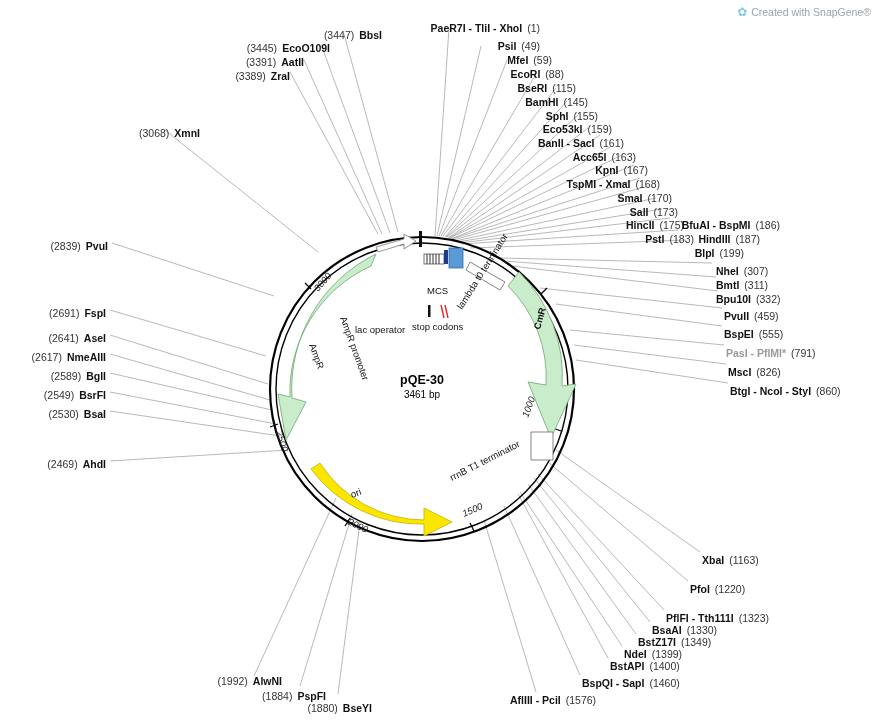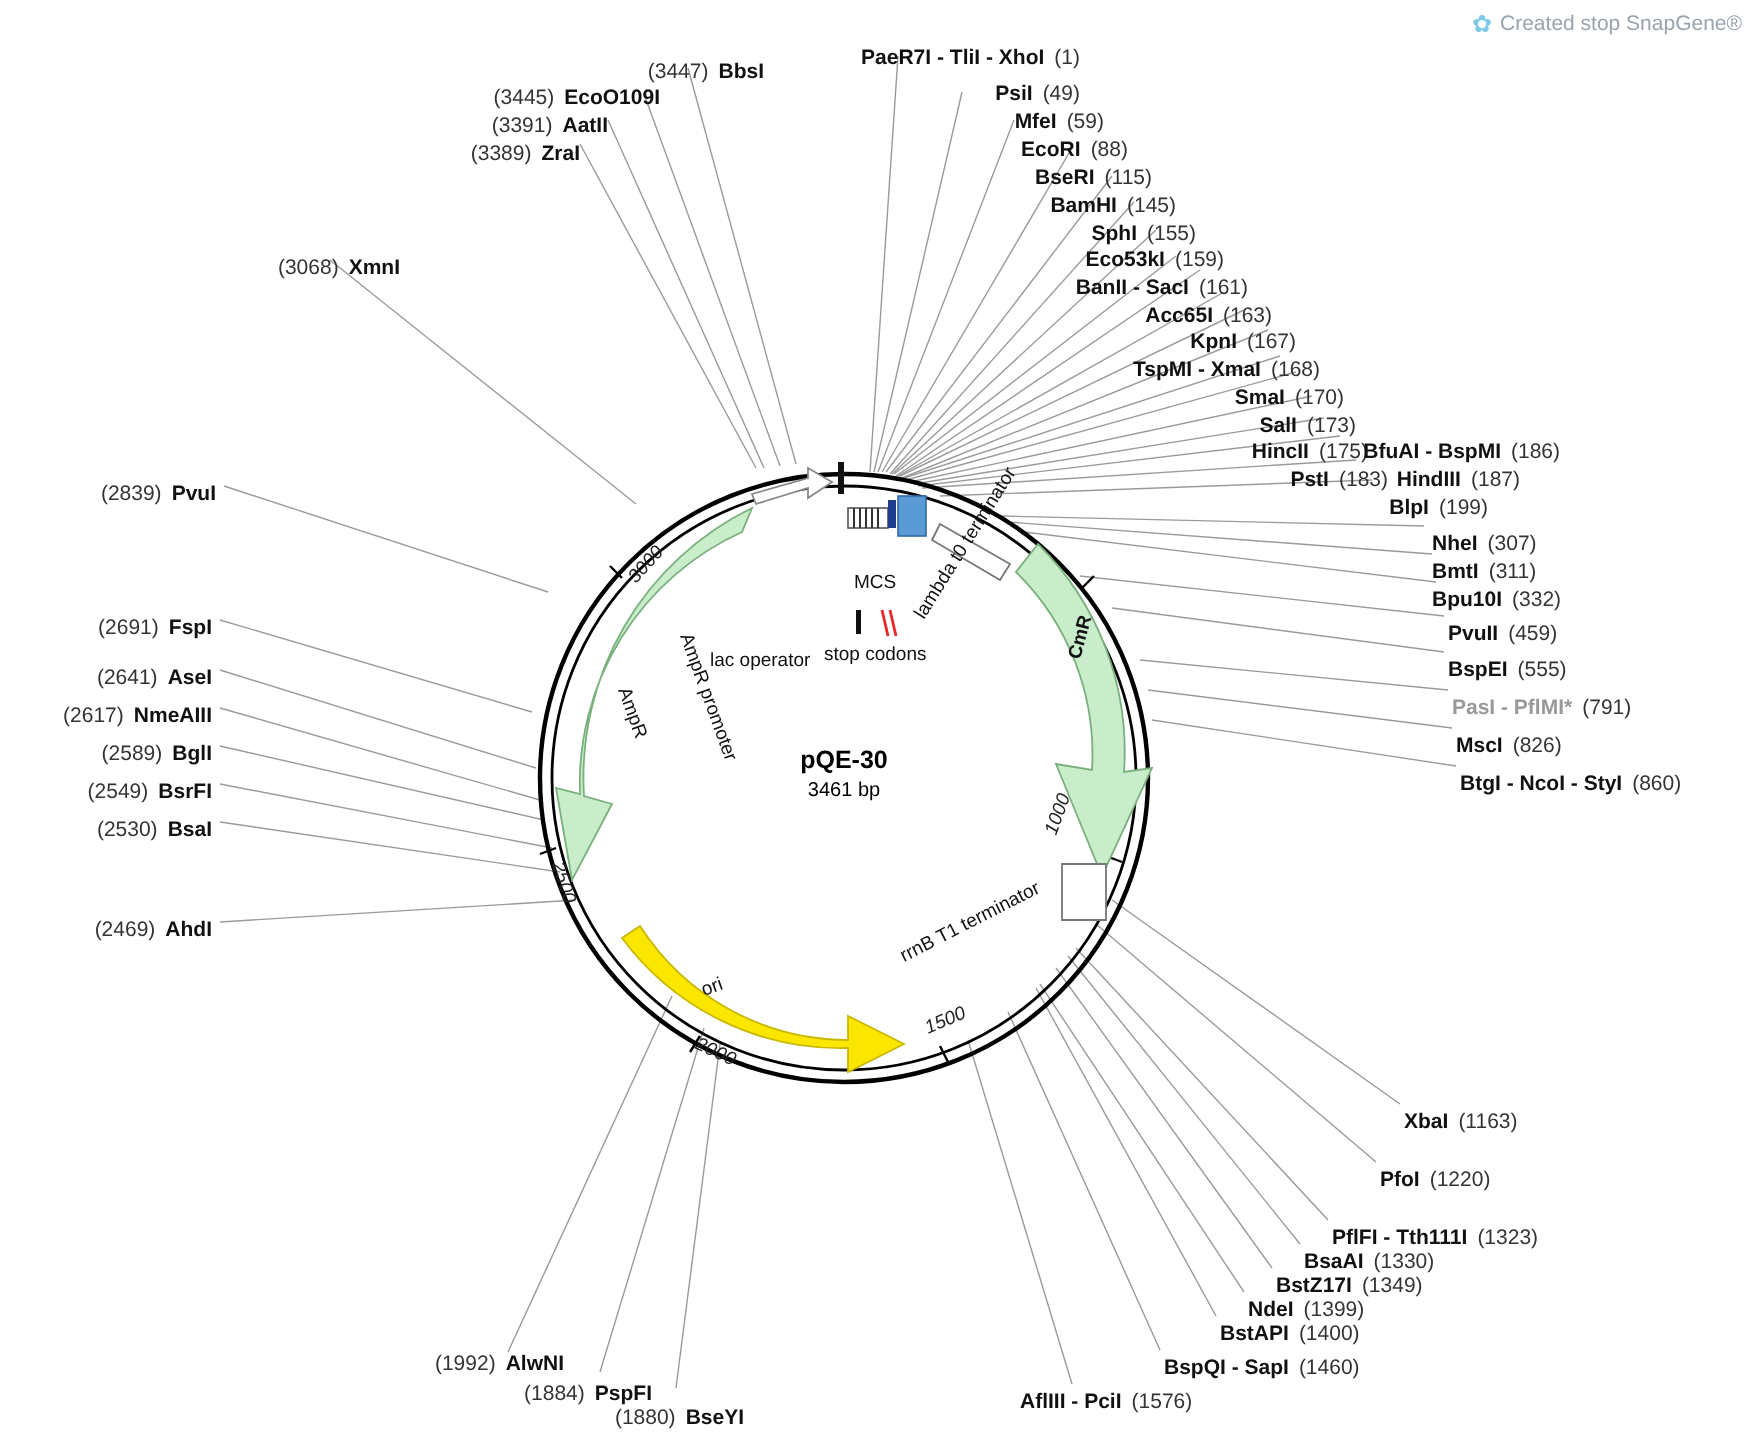--- a/index.html
+++ b/index.html
@@ -91,21 +91,21 @@
     stroke: #000000;
   }
 </style>
 </head>
 <body>
 
 <div id="stage">
 
   <div class="wm">
     <span class="leaf">✿</span>
-    <span>Created stop SnapGene®</span>
+    <span>Created with SnapGene®</span>
   </div>
 
   <svg id="plasmid-map" width="879" height="724" viewBox="0 0 879 724">
 
     <g>
 
       <path class="lead" d="M435,236 L449,28"></path>
       <path class="lead" d="M437,236 L481,46"></path>
       <path class="lead" d="M439,236 L507,60"></path>
       <path class="lead" d="M441,236 L536,74"></path>

